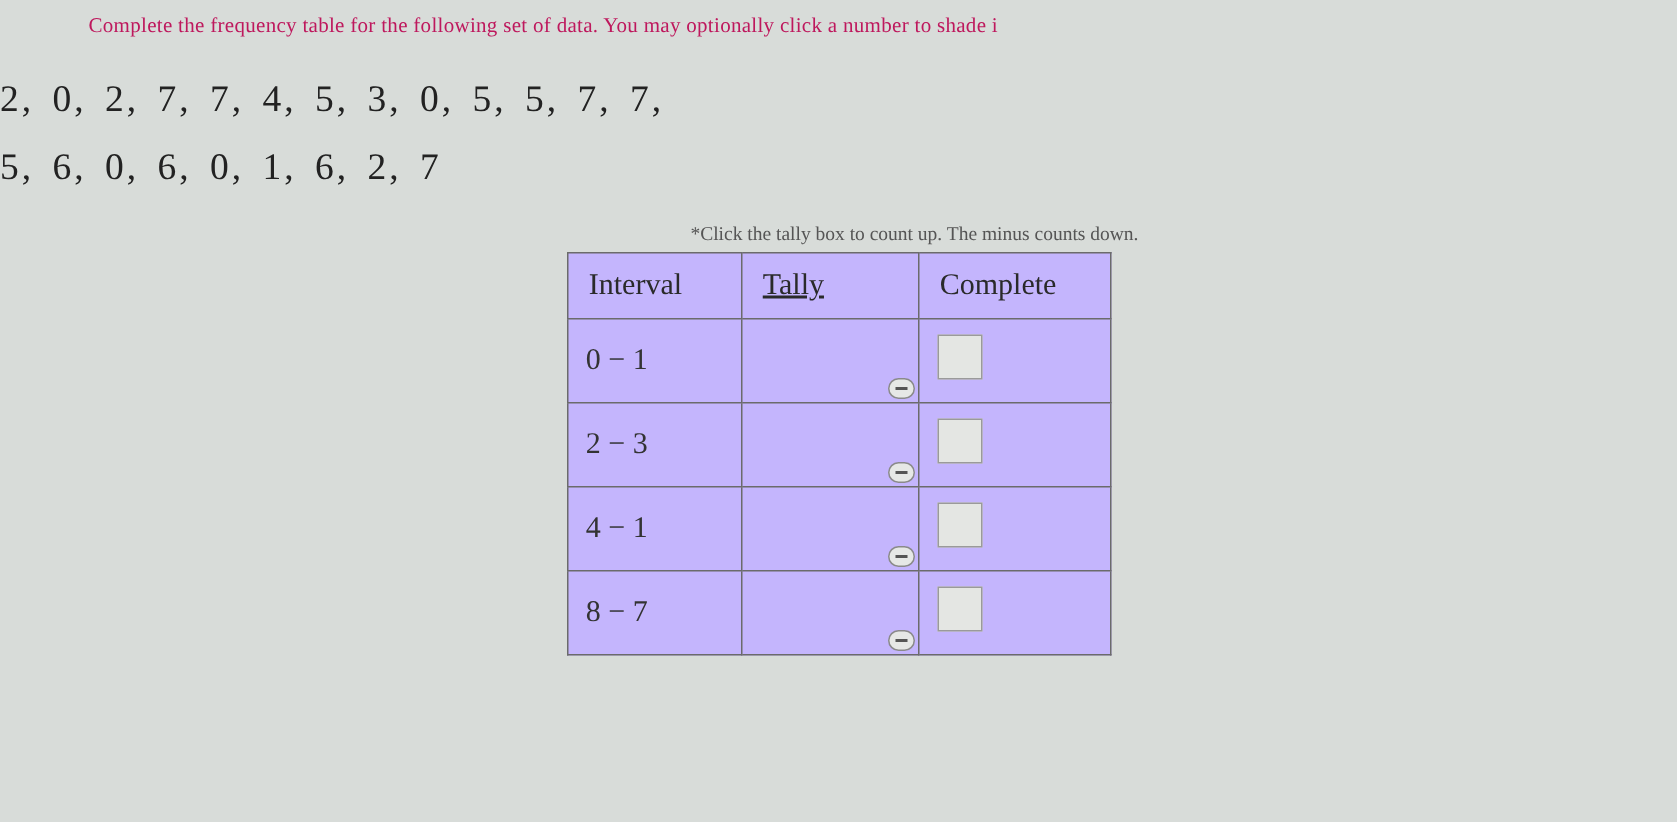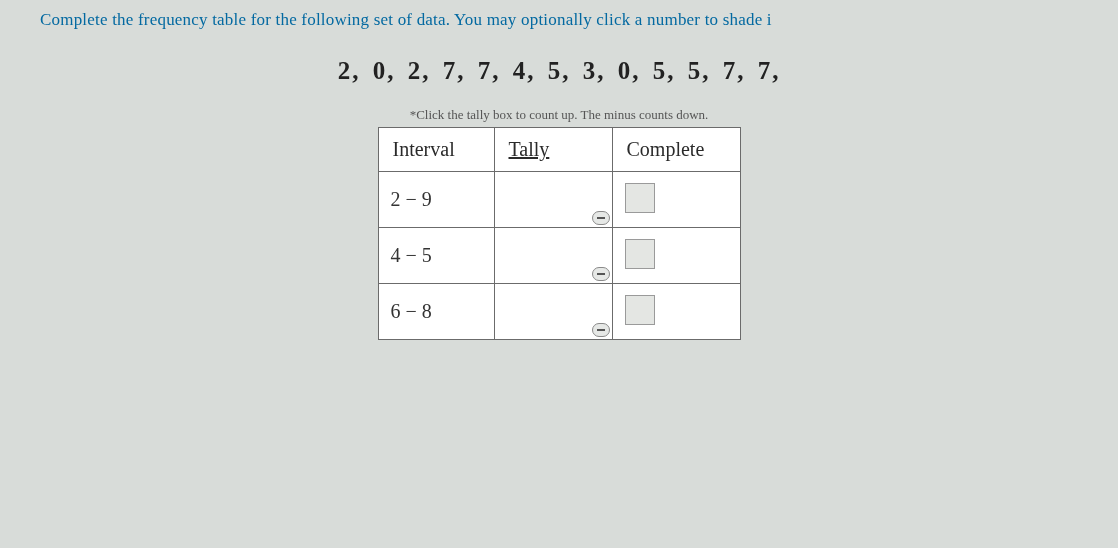--- a/index.html
+++ b/index.html
@@ -6,48 +6,46 @@
     body {
       width: 1118px;
       height: 548px;
       font-family: Georgia, 'Times New Roman', serif;
       background: #d8dcd9;
       color: #2a2a2a;
       padding: 10px 0 0 0;
       overflow: hidden;
     }
     .instruction {
-      font-size: 17px;
-      color: #0369a1;
-      margin: 0 0 18px 40px;
+      font-size: 14px;
+      color: #be185d;
+      margin: 0 0 18px 59px;
       letter-spacing: 0.2px;
     }
     .data-block {
-      text-align: center;
       margin: 0 auto 14px auto;
-      font-weight: bold;
     }
     .data-line {
       font-size: 25px;
       color: #222;
       line-height: 1.8;
       letter-spacing: 2px;
       word-spacing: 4px;
     }
     .hint {
       width: 400px;
       margin: 0 auto 4px auto;
-      text-align: center;
+      text-align: right;
       font-size: 13px;
       color: #555;
     }
     .freq-table {
       border-collapse: collapse;
       margin: 0 auto;
-      background: #ffffff;
+      background: #c4b5fd;
     }
     .freq-table th, .freq-table td {
       border: 1.5px solid #6b6b6b;
       text-align: left;
       font-weight: normal;
       vertical-align: middle;
     }
     .freq-table th {
       font-size: 20px;
       padding: 10px 14px;
@@ -101,55 +99,66 @@
       cursor: text;
     }
   </style>
 </head>
 <body>
 
 <div class="instruction">Complete the frequency table for the following set of data. You may optionally click a number to shade i</div>
 
 <div class="data-block">
   <div class="data-line">2,  0,  2,  7,  7,  4,  5,  3,  0,  5,  5,  7,  7,</div>
+  <div class="data-line">5,  6,  0,  6,  0,  1,  6,  2,  7</div>
 </div>
 
 <div class="hint">*Click the tally box to count up. The minus counts down.</div>
 
 <table class="freq-table">
   <thead>
     <tr>
       <th class="col-interval">Interval</th>
       <th class="col-tally">Tally</th>
       <th class="col-frequency">Complete</th>
     </tr>
   </thead>
   <tbody>
     <tr>
-      <td class="interval-cell">2 − 9</td>
+      <td class="interval-cell">0 − 1</td>
       <td class="tally-cell">
         <span></span>
         <span class="minus-btn"></span>
       </td>
       <td class="freq-cell">
         <span class="freq-input"></span>
       </td>
     </tr>
     <tr>
-      <td class="interval-cell">4 − 5</td>
+      <td class="interval-cell">2 − 3</td>
       <td class="tally-cell">
         <span></span>
         <span class="minus-btn"></span>
       </td>
       <td class="freq-cell">
         <span class="freq-input"></span>
       </td>
     </tr>
     <tr>
-      <td class="interval-cell">6 − 8</td>
+      <td class="interval-cell">4 − 1</td>
+      <td class="tally-cell">
+        <span></span>
+        <span class="minus-btn"></span>
+      </td>
+      <td class="freq-cell">
+        <span class="freq-input"></span>
+      </td>
+    </tr>
+    <tr>
+      <td class="interval-cell">8 − 7</td>
       <td class="tally-cell">
         <span></span>
         <span class="minus-btn"></span>
       </td>
       <td class="freq-cell">
         <span class="freq-input"></span>
       </td>
     </tr>
   </tbody>
 </table>

